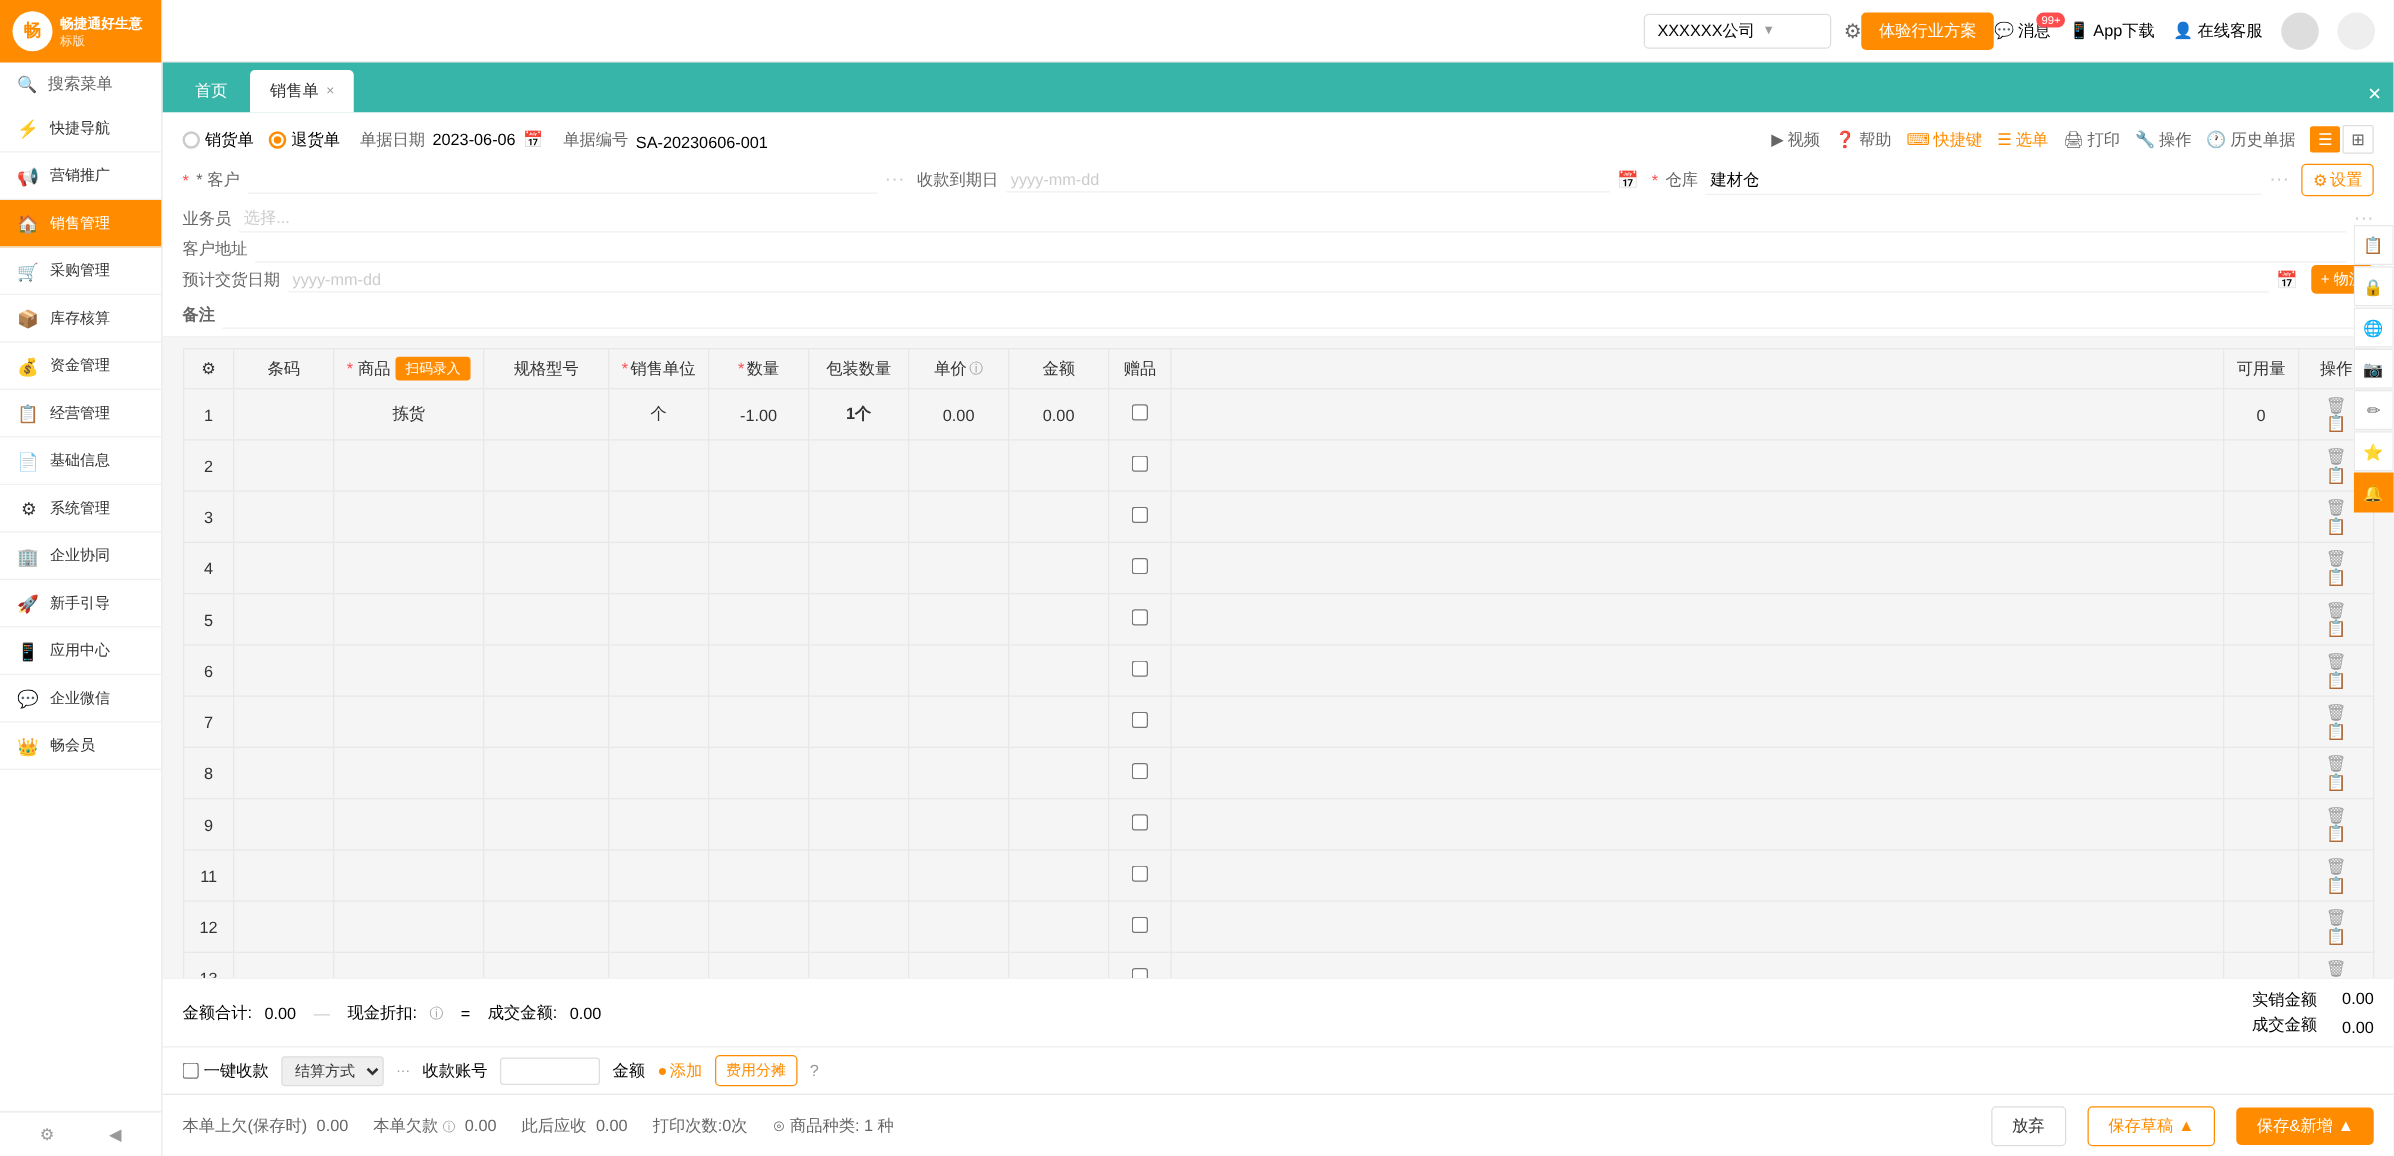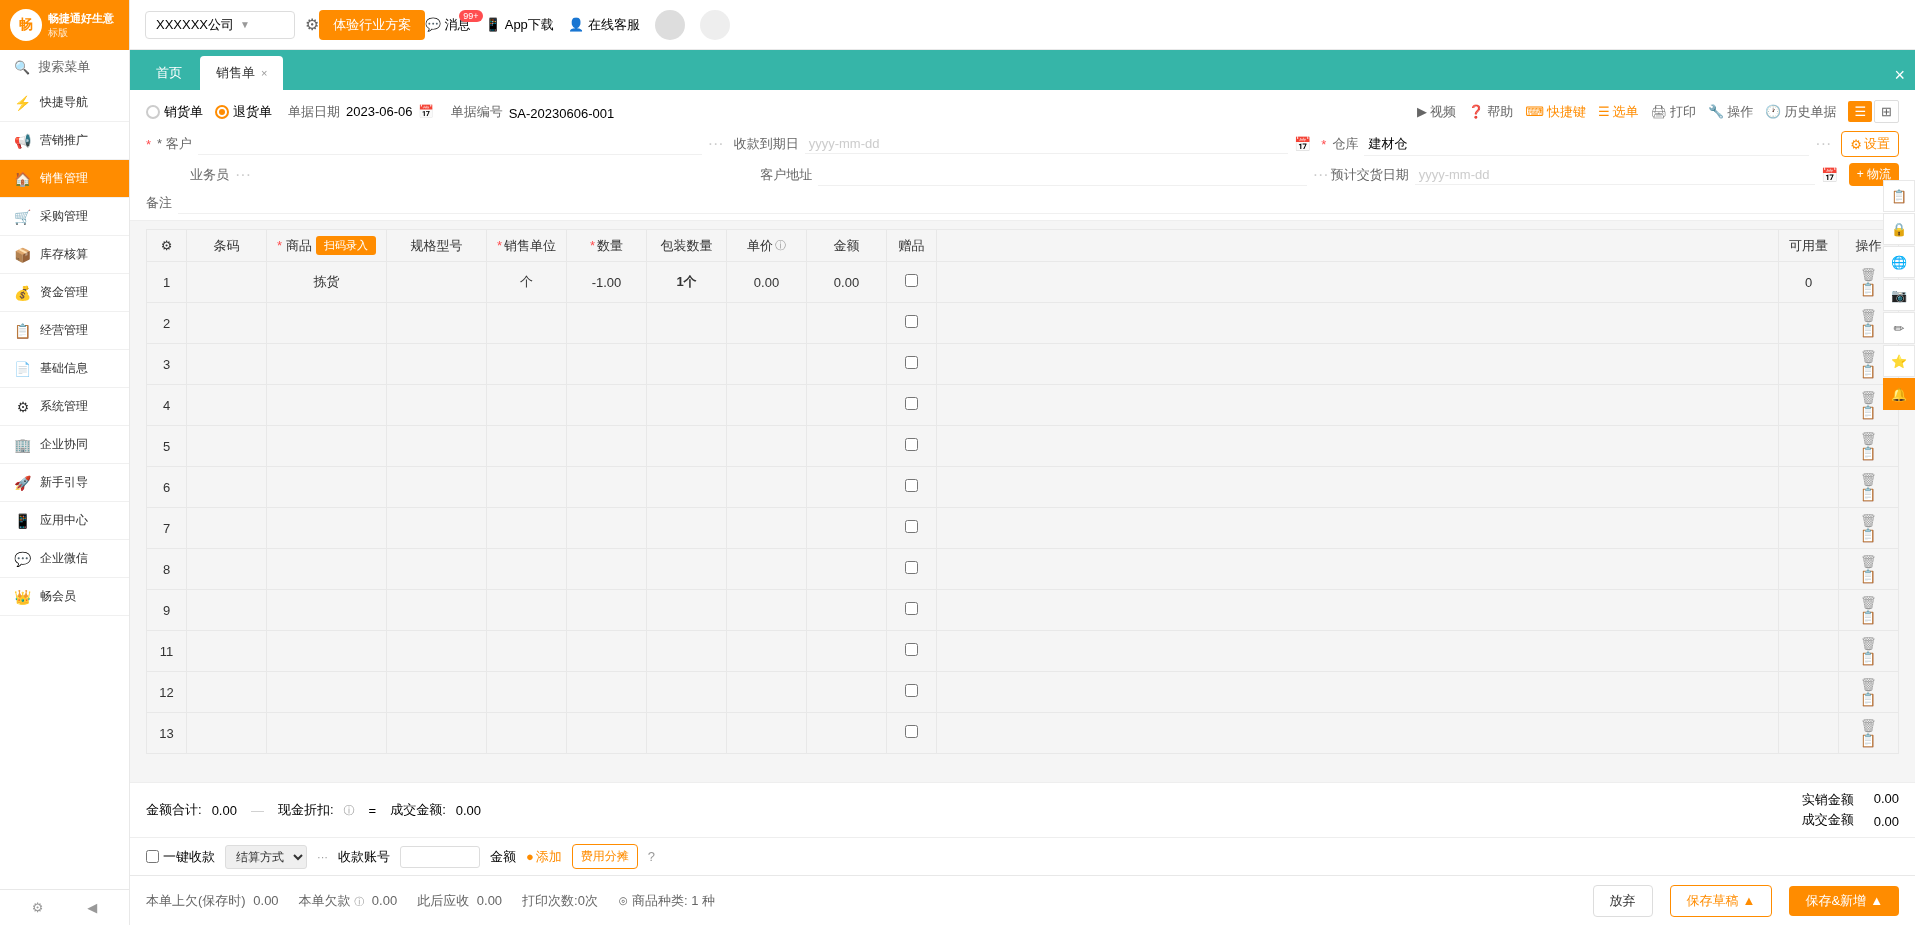--- a/index.html
+++ b/index.html
@@ -117,21 +117,21 @@
   </div>
 
   <div class="sidebar-bottom">
     <span style="cursor:pointer;color:#999;">⚙</span>
     <span style="cursor:pointer;color:#999;">◀</span>
   </div>
 </div>
 
 <div class="main">
 
-  <div style="height:50px;background:#fff;display:flex;align-items:center;padding:0 15px;border-bottom:1px solid #e8e8e8;justify-content:flex-start;">
+  <div style="height:50px;background:#fff;display:flex;align-items:center;padding:0 15px;border-bottom:1px solid #e8e8e8;justify-content:flex-end;">
     <div style="display:flex;align-items:center;gap:10px;">
       <div style="display:flex;align-items:center;gap:6px;border:1px solid #ddd;border-radius:4px;padding:4px 10px;cursor:pointer;min-width:150px;">
         <span>XXXXXX公司</span>
         <span style="color:#999;font-size:10px;">▼</span>
       </div>
       <span style="color:#666;font-size:16px;cursor:pointer;">⚙</span>
     </div>
     <button class="top-btn-trial">体验行业方案</button>
     <div style="display:flex;align-items:center;gap:15px;">
       <div style="position:relative;cursor:pointer;display:flex;align-items:center;gap:3px;">
@@ -246,42 +246,45 @@
         <span style="color:#ccc;font-size:16px;cursor:pointer;">···</span>
         <div style="display:flex;flex-direction:column;gap:3px;margin-left:4px;">
           <button style="background:#fff;border:1px solid #ff8c00;color:#ff8c00;padding:3px 8px;border-radius:4px;cursor:pointer;font-size:12px;display:flex;align-items:center;gap:2px;">
             <span>⚙</span>
             <span>设置</span>
           </button>
         </div>
       </div>
     </div>
 
-    <div style="display:grid;grid-template-columns:1fr 1fr 1fr;gap:2px;margin-bottom:6px;align-items:center;margin-left:44px;">
+    <div style="display:grid;grid-template-columns:1fr;gap:2px;margin-bottom:6px;align-items:center;">
       <div style="display:flex;align-items:center;gap:6px;">
         <span style="color:#666;font-size:13px;">业务员</span>
+        <div style="flex:1;border-bottom:1px solid #f0f0f0;padding:2px 4px;color:#ccc;font-size:13px;">
+          <span>选择...</span>
+        </div>
         <span style="color:#ccc;font-size:16px;cursor:pointer;">···</span>
       </div>
       <div style="display:flex;align-items:center;gap:6px;">
         <span style="color:#666;font-size:13px;">客户地址</span>
         <div style="flex:1;border-bottom:1px solid #f0f0f0;padding:2px 4px;min-height:22px;"></div>
         <span style="color:#ccc;font-size:16px;cursor:pointer;">···</span>
       </div>
       <div style="display:flex;align-items:center;gap:6px;">
         <span style="color:#666;font-size:13px;">预计交货日期</span>
         <div style="flex:1;border-bottom:1px solid #f0f0f0;padding:2px 4px;color:#ccc;font-size:13px;">
           <span>yyyy-mm-dd</span>
         </div>
         <span style="color:#ccc;font-size:14px;cursor:pointer;">📅</span>
         <button style="background:#ff8c00;border:none;color:#fff;padding:3px 8px;border-radius:4px;cursor:pointer;font-size:12px;margin-left:4px;">+ 物流</button>
       </div>
     </div>
 
     <div style="display:flex;align-items:center;gap:6px;">
-      <span style="color:#666;font-size:13px;">备注</span>
+      <span style="color:#666;font-size:13px;font-weight:bold;">备注</span>
       <div style="flex:1;border-bottom:1px solid #f0f0f0;padding:2px 4px;min-height:22px;"></div>
     </div>
   </div>
 
   <div style="flex:1;overflow:auto;padding:8px 16px 0;">
     <table class="data-table">
       <thead>
         <tr>
           <th style="width:36px;">
             <span>⚙</span>

